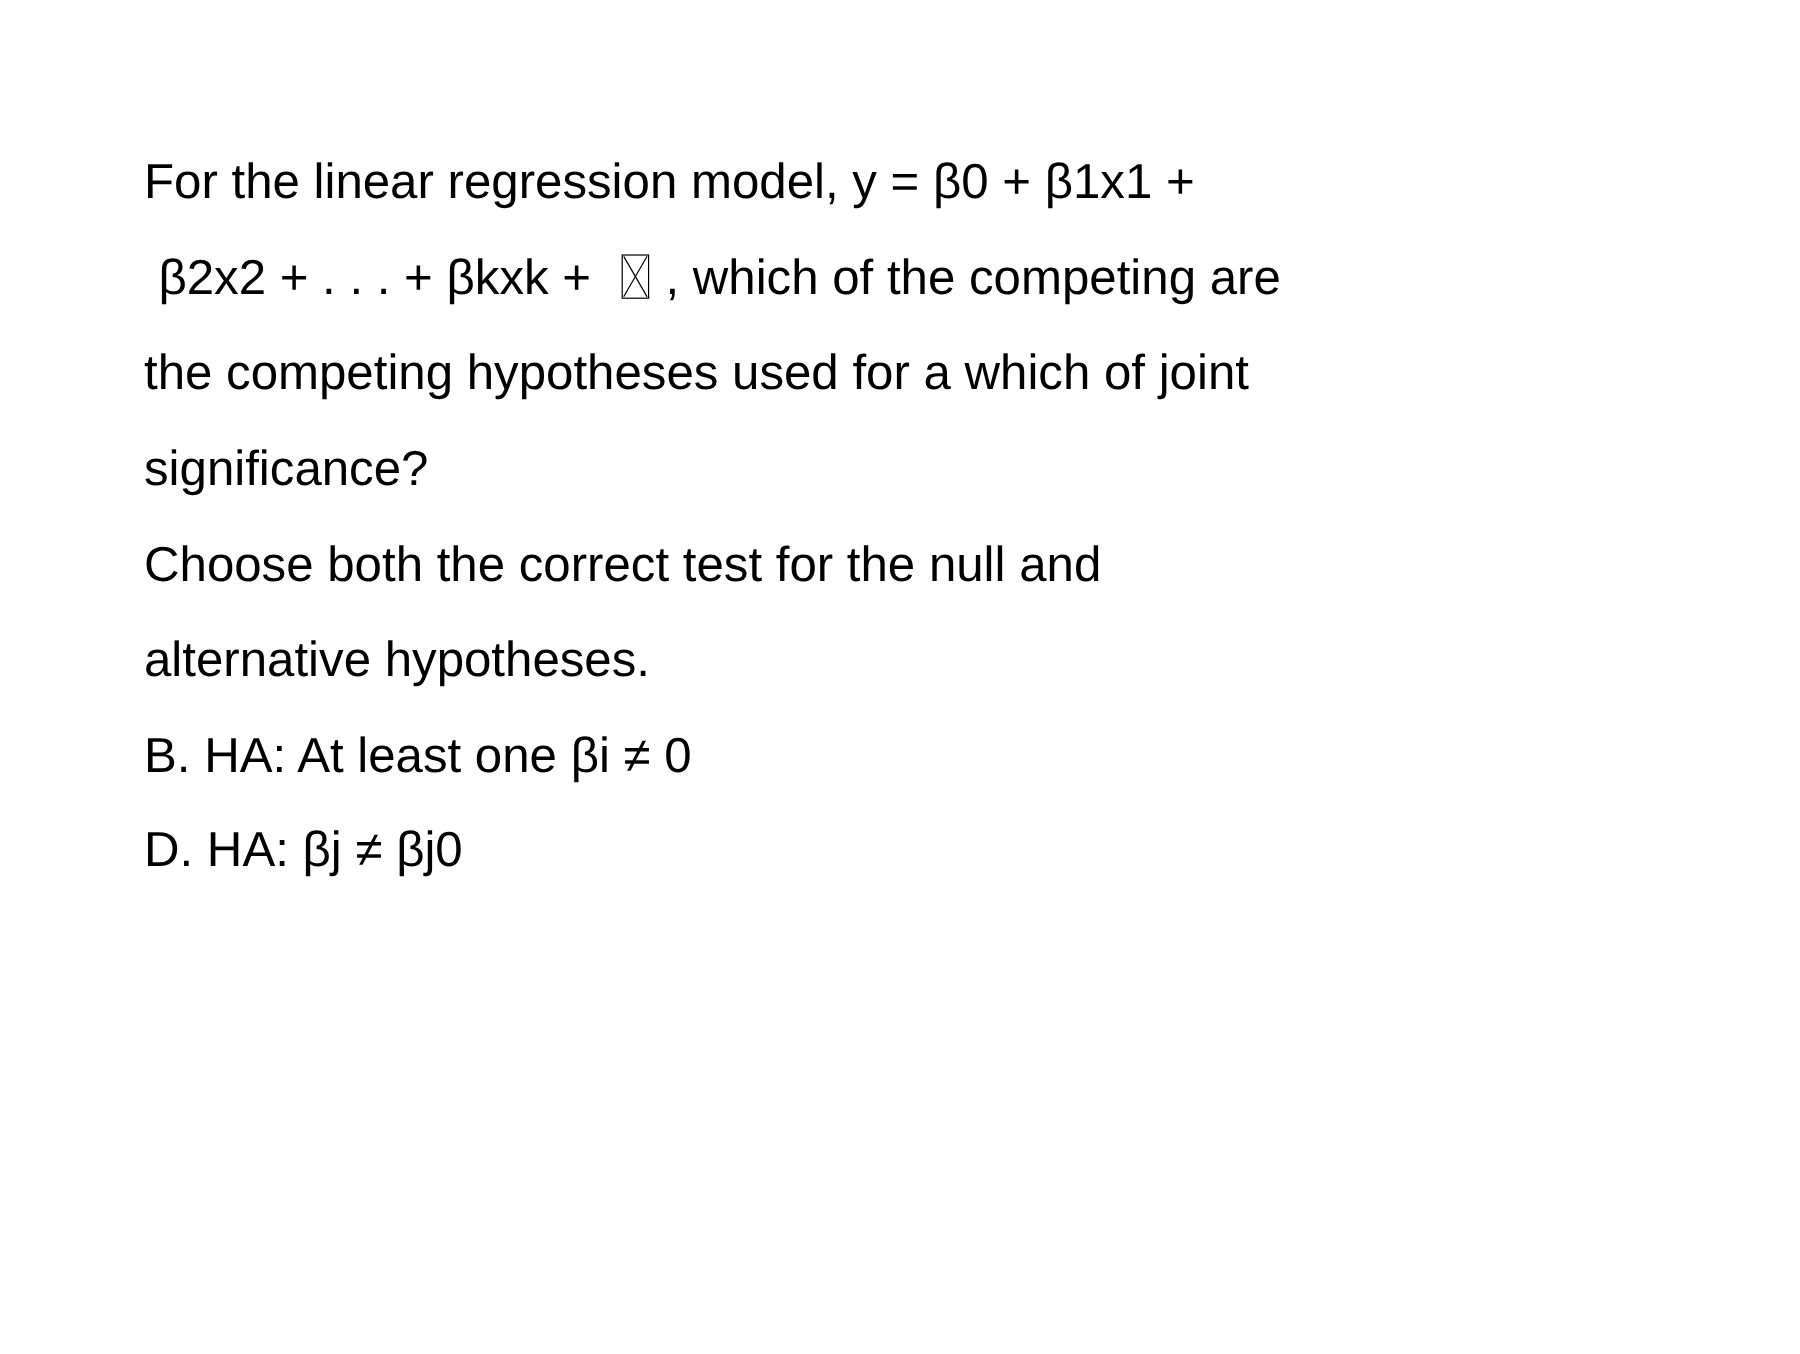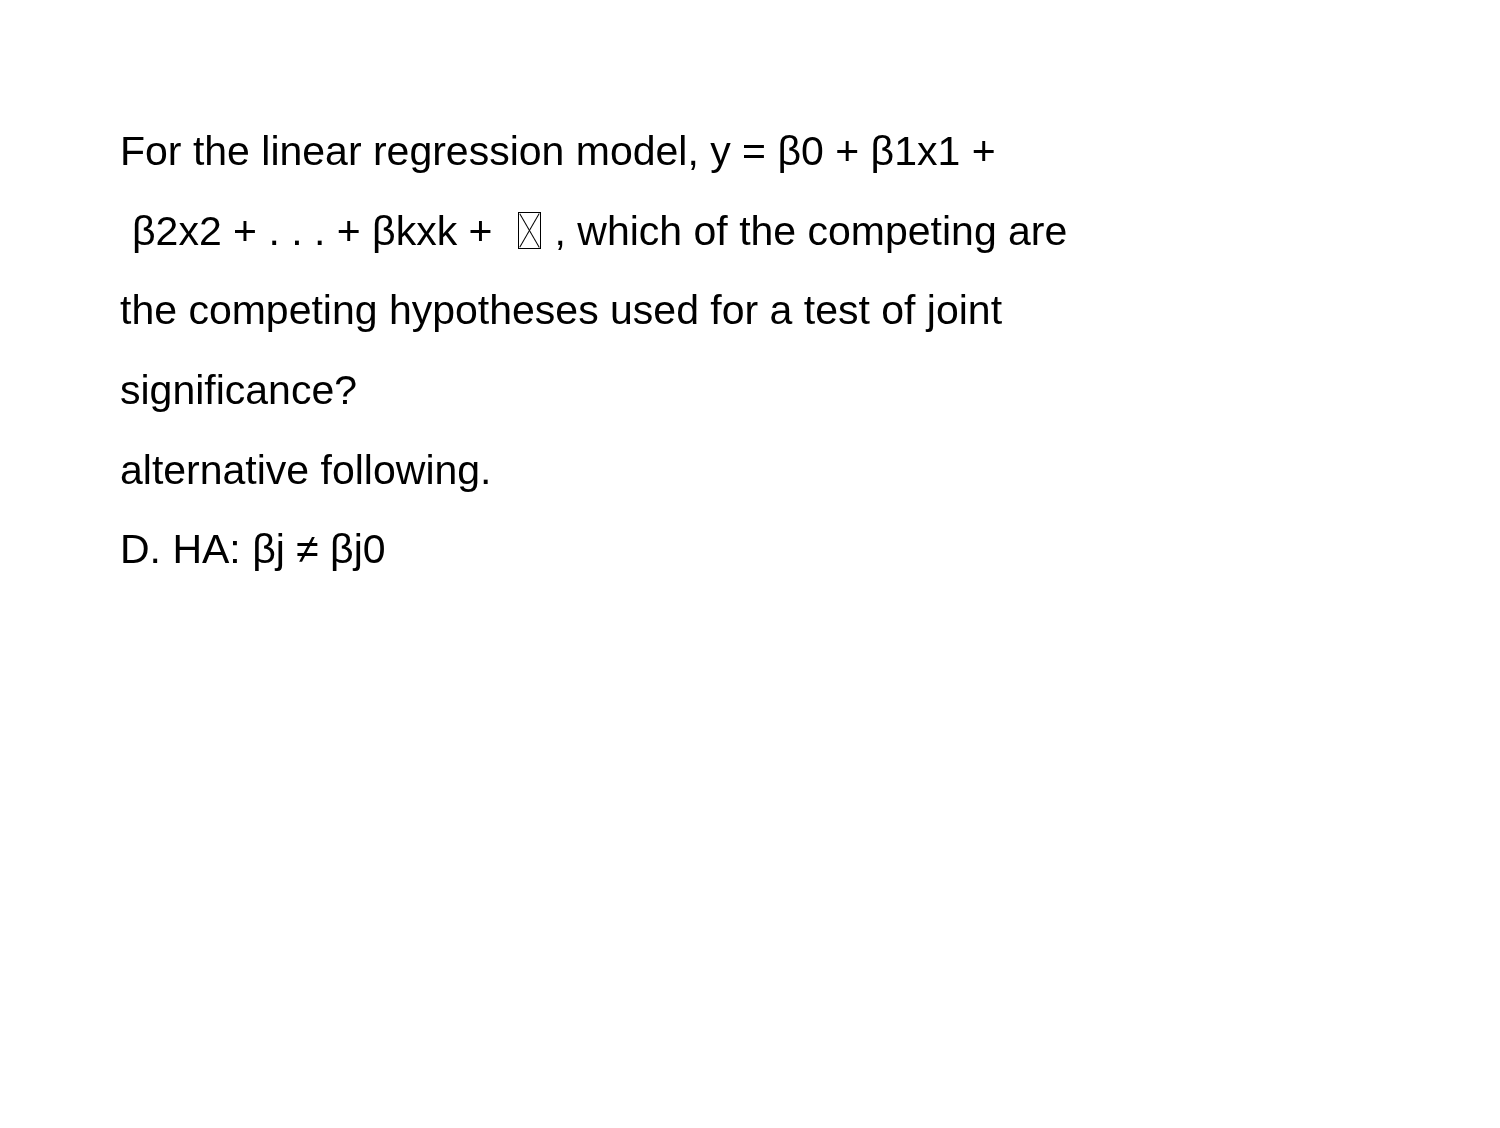--- a/index.html
+++ b/index.html
@@ -59,19 +59,21 @@
 </head>
 <body>
 
 <div class="page">
 
   <p class="para">
     <span class="line">For the linear regression model, y = β0 + β1x1 +</span>
     <span class="line">
       <span>β2x2 + . . . + βkxk + </span><span class="missing-glyph"></span><span>, which of the competing are</span>
     </span>
-    <span class="line">the competing hypotheses used for a test of joint</span>
+    <span class="line">the competing hypotheses used for a which of joint</span>
     <span class="line">significance?</span>
-    <span class="line">alternative following.</span>
+    <span class="line">Choose both the correct test for the null and</span>
+    <span class="line">alternative hypotheses.</span>
+    <span class="line">B. HA: At least one βi ≠ 0</span>
     <span class="line">D. HA: βj ≠ βj0</span>
   </p>
 
 </div>
 
 </body></html>

